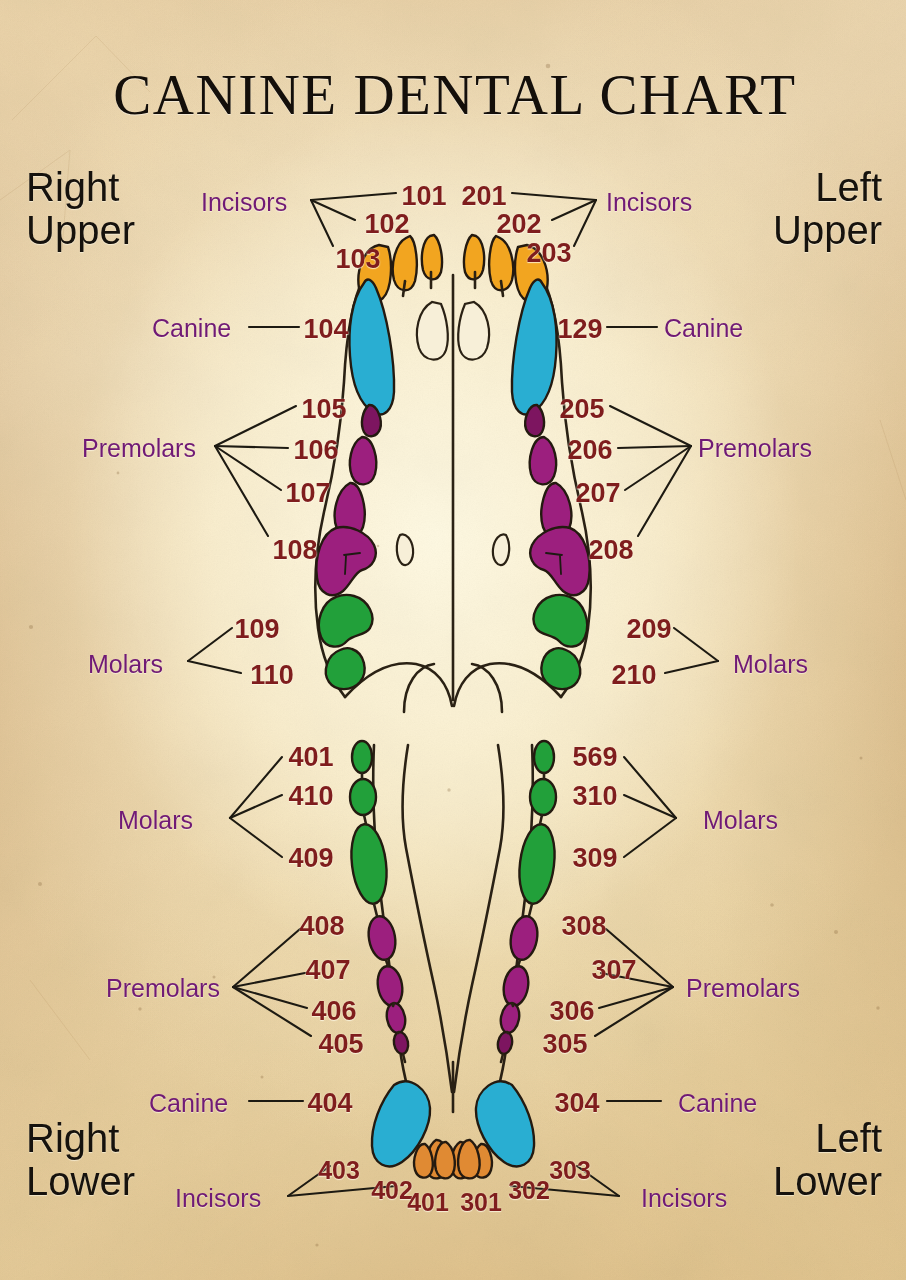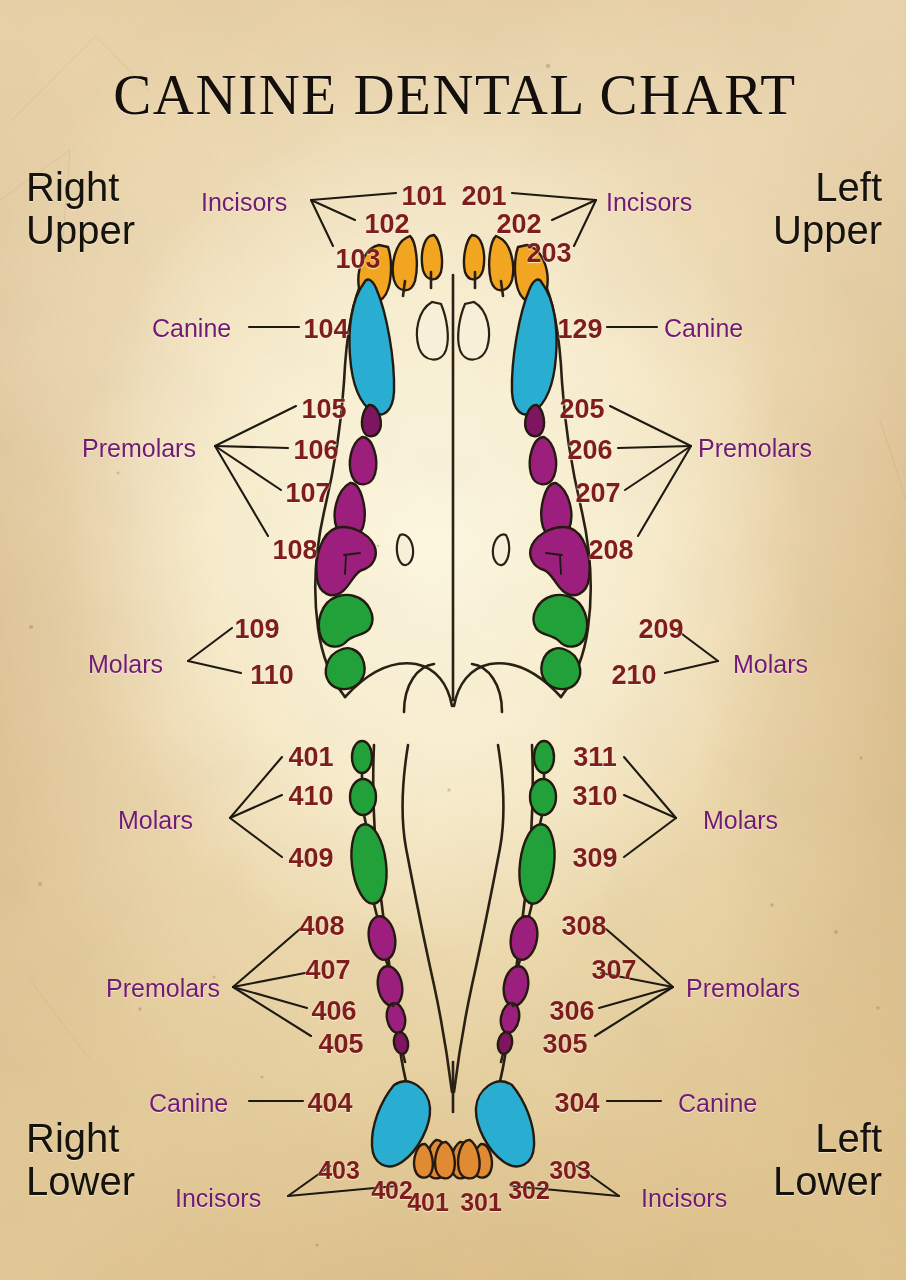--- a/index.html
+++ b/index.html
@@ -405,26 +405,26 @@
   <div class="tx num c" style="left:324px;top:394px;">105</div>
   <div class="tx num c" style="left:582px;top:394px;">205</div>
   <div class="tx num c" style="left:316px;top:435px;">106</div>
   <div class="tx num c" style="left:590px;top:435px;">206</div>
   <div class="tx num c" style="left:308px;top:478px;">107</div>
   <div class="tx num c" style="left:598px;top:478px;">207</div>
   <div class="tx num c" style="left:295px;top:535px;">108</div>
   <div class="tx num c" style="left:611px;top:535px;">208</div>
 
   <div class="tx num c" style="left:257px;top:614px;">109</div>
-  <div class="tx num c" style="left:649px;top:614px;margin-left:12px;">209</div>
+  <div class="tx num c" style="left:649px;top:614px;">209</div>
   <div class="tx num c" style="left:272px;top:660px;">110</div>
   <div class="tx num c" style="left:634px;top:660px;">210</div>
 
   <div class="tx num c" style="left:311px;top:742px;">401</div>
-  <div class="tx num c" style="left:595px;top:742px;">311</div>
+  <div class="tx num c" style="left:595px;top:742px;">569</div>
   <div class="tx num c" style="left:311px;top:781px;">410</div>
   <div class="tx num c" style="left:595px;top:781px;">310</div>
   <div class="tx num c" style="left:311px;top:843px;">409</div>
   <div class="tx num c" style="left:595px;top:843px;">309</div>
 
   <div class="tx num c" style="left:322px;top:911px;">408</div>
   <div class="tx num c" style="left:584px;top:911px;">308</div>
   <div class="tx num c" style="left:328px;top:955px;">407</div>
   <div class="tx num c" style="left:578px;top:955px;margin-left:36px;">307</div>
   <div class="tx num c" style="left:334px;top:996px;">406</div>

